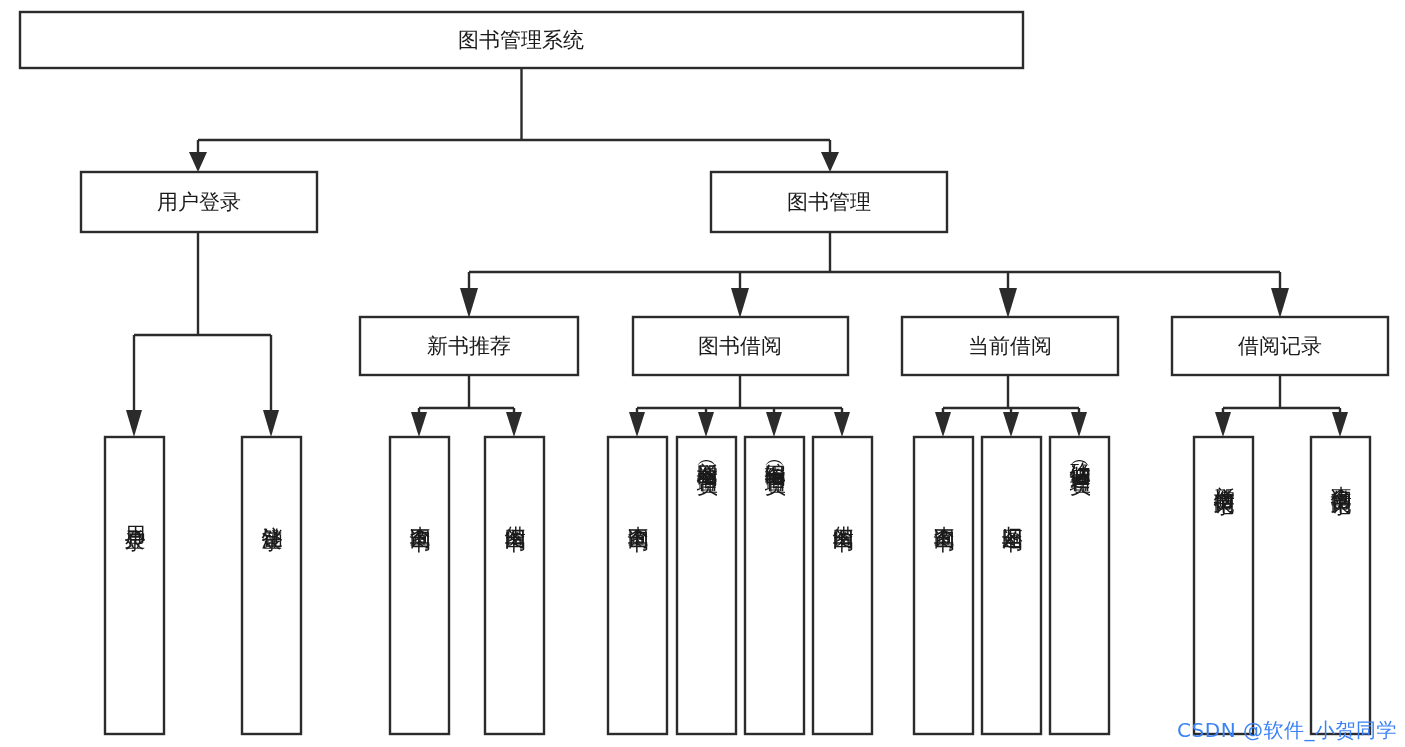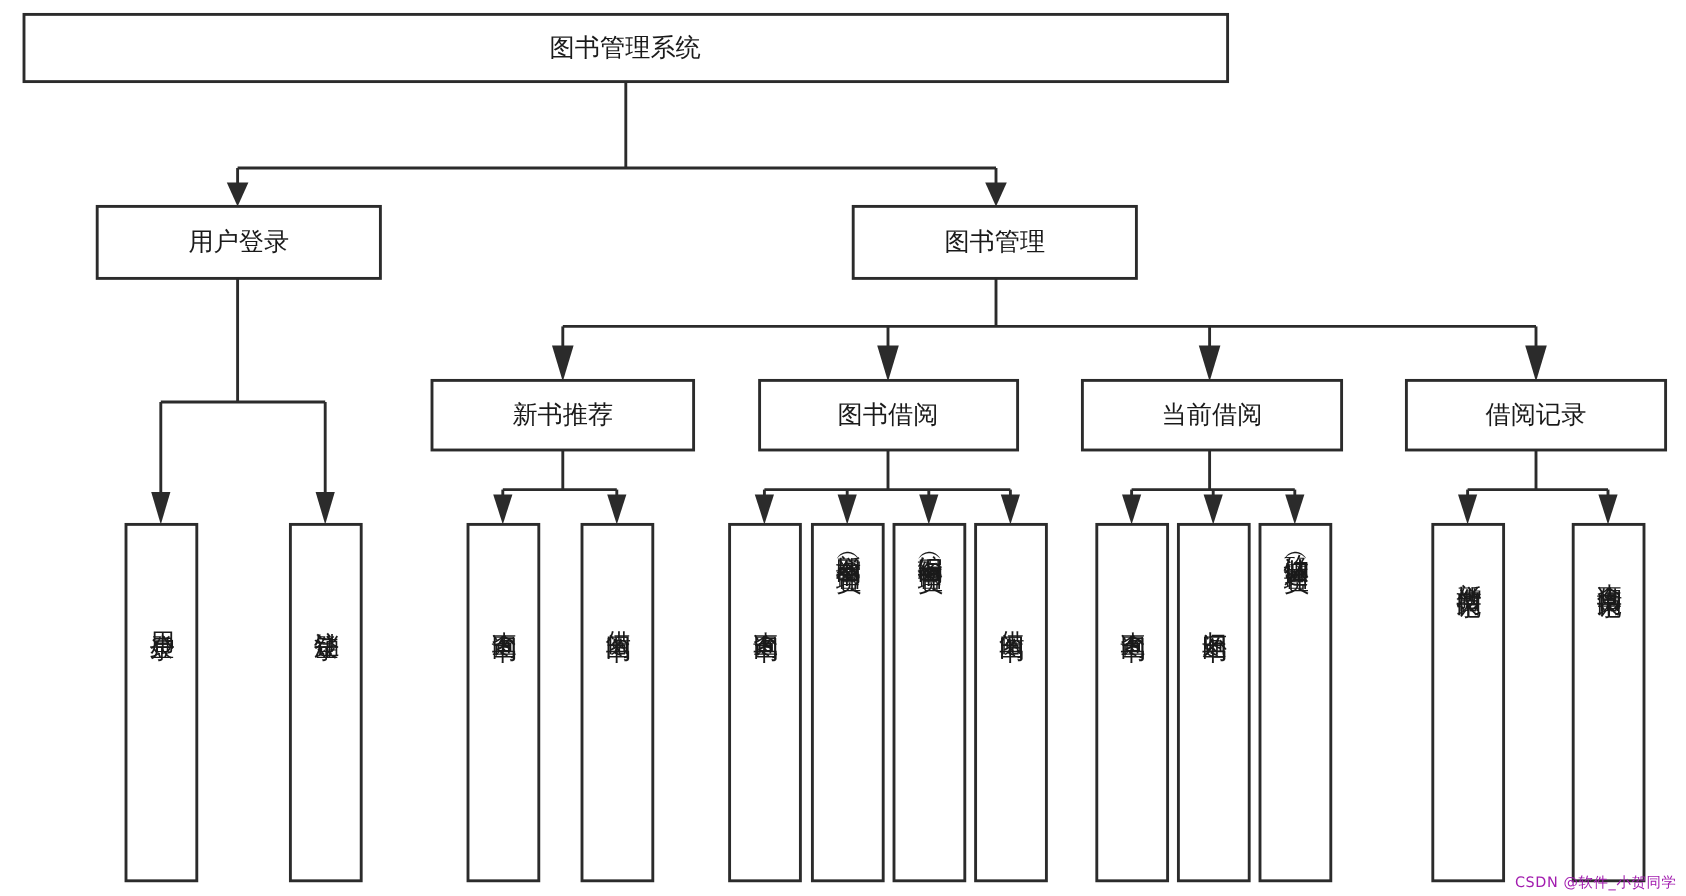--- a/index.html
+++ b/index.html
@@ -63,22 +63,22 @@
     line-height: 1.12;
     color: #1a1a1a;
     letter-spacing: 2px;
     white-space: nowrap;
   }
   .watermark {
     position: absolute;
     right: 8px;
     bottom: 3px;
     font-family: "DejaVu Sans", "Liberation Sans", sans-serif;
-    font-size: 12px;
-    color: #a21caf;
+    font-size: 20px;
+    color: #3b82f6;
     letter-spacing: 0.5px;
     user-select: none;
     margin-top: 20px;
   }
 </style>
 </head>
 <body>
 
 <div id="diagram-root">
 

